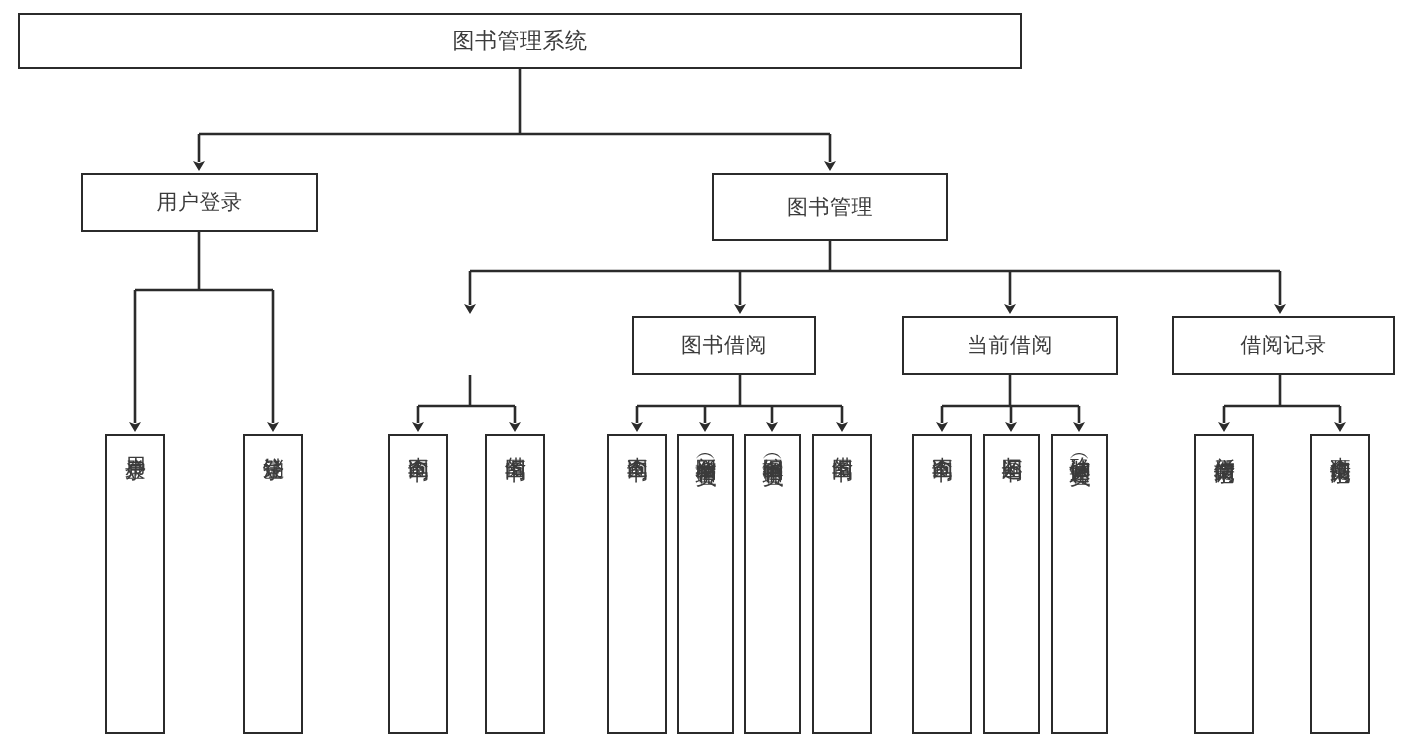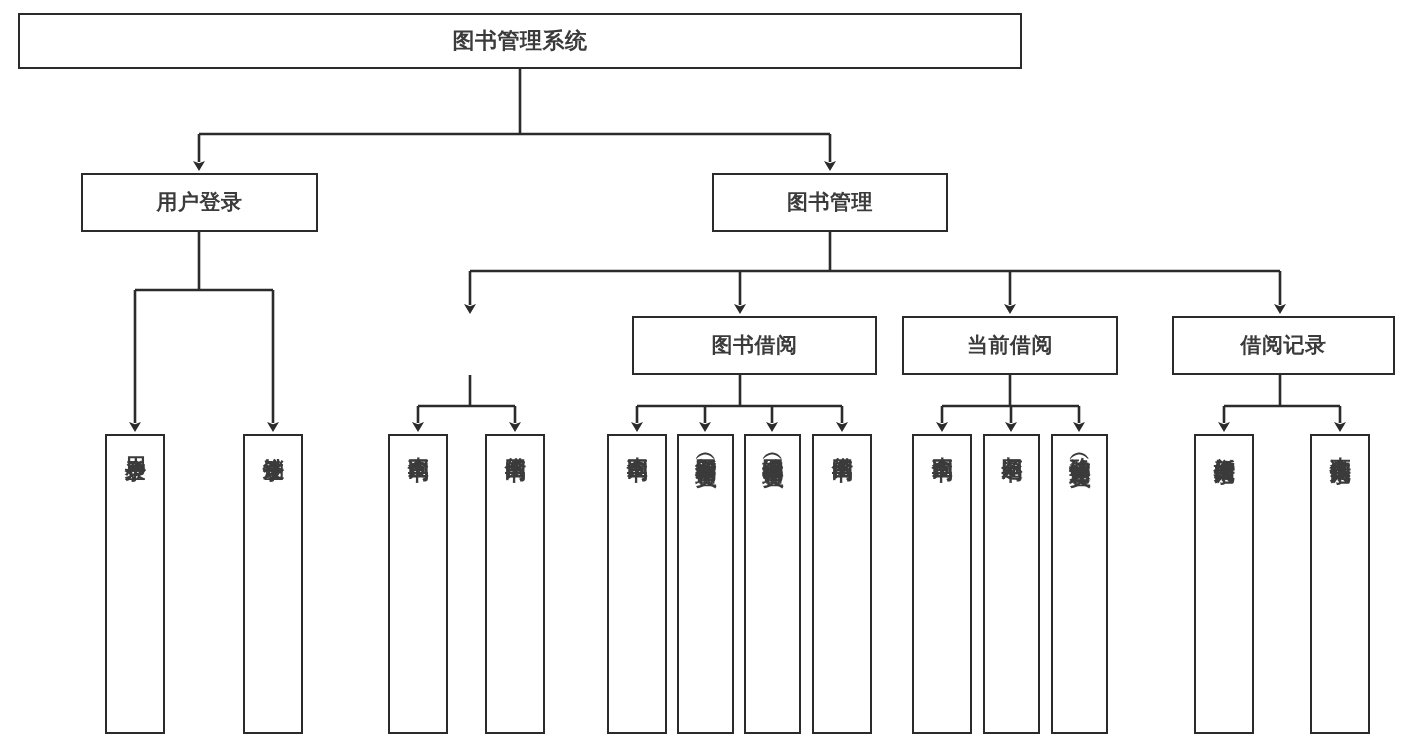--- a/index.html
+++ b/index.html
@@ -35,21 +35,20 @@
     display: flex;
     align-items: center;
     justify-content: center;
     color: #3b3b3b;
   }
   .node .label {
     display: block;
     text-align: center;
     line-height: 1.06;
     color: #3b3b3b;
-    font-weight: bold;
   }
   
   .node.horiz .label {
     font-size: 21px;
     letter-spacing: 0.5px;
     white-space: nowrap;
   }
   .node.root .label {
     font-size: 22px;
   }
@@ -145,25 +144,25 @@
     </g>
   </svg>
 
   <div class="node horiz root" style="left:18px; top:13px; width:1004px; height:56px;">
     <span class="label">图书管理系统</span>
   </div>
 
   <div class="node horiz" style="left:81px; top:173px; width:237px; height:59px;">
     <span class="label">用户登录</span>
   </div>
-  <div class="node horiz" style="left:712px; top:173px; width:236px; height:59px;">
+  <div class="node horiz" style="left:712px; top:173px; width:236px; height:68px;">
     <span class="label">图书管理</span>
   </div>
 
-  <div class="node horiz" style="left:632px; top:316px; width:245px; height:59px;">
+  <div class="node horiz" style="left:632px; top:316px; width:184px; height:59px;">
     <span class="label">图书借阅</span>
   </div>
   <div class="node horiz" style="left:902px; top:316px; width:216px; height:59px;">
     <span class="label">当前借阅</span>
   </div>
   <div class="node horiz" style="left:1172px; top:316px; width:223px; height:59px;">
     <span class="label">借阅记录</span>
   </div>
 
   <div class="node vert" style="left:105px; top:434px; width:60px; height:300px;">

